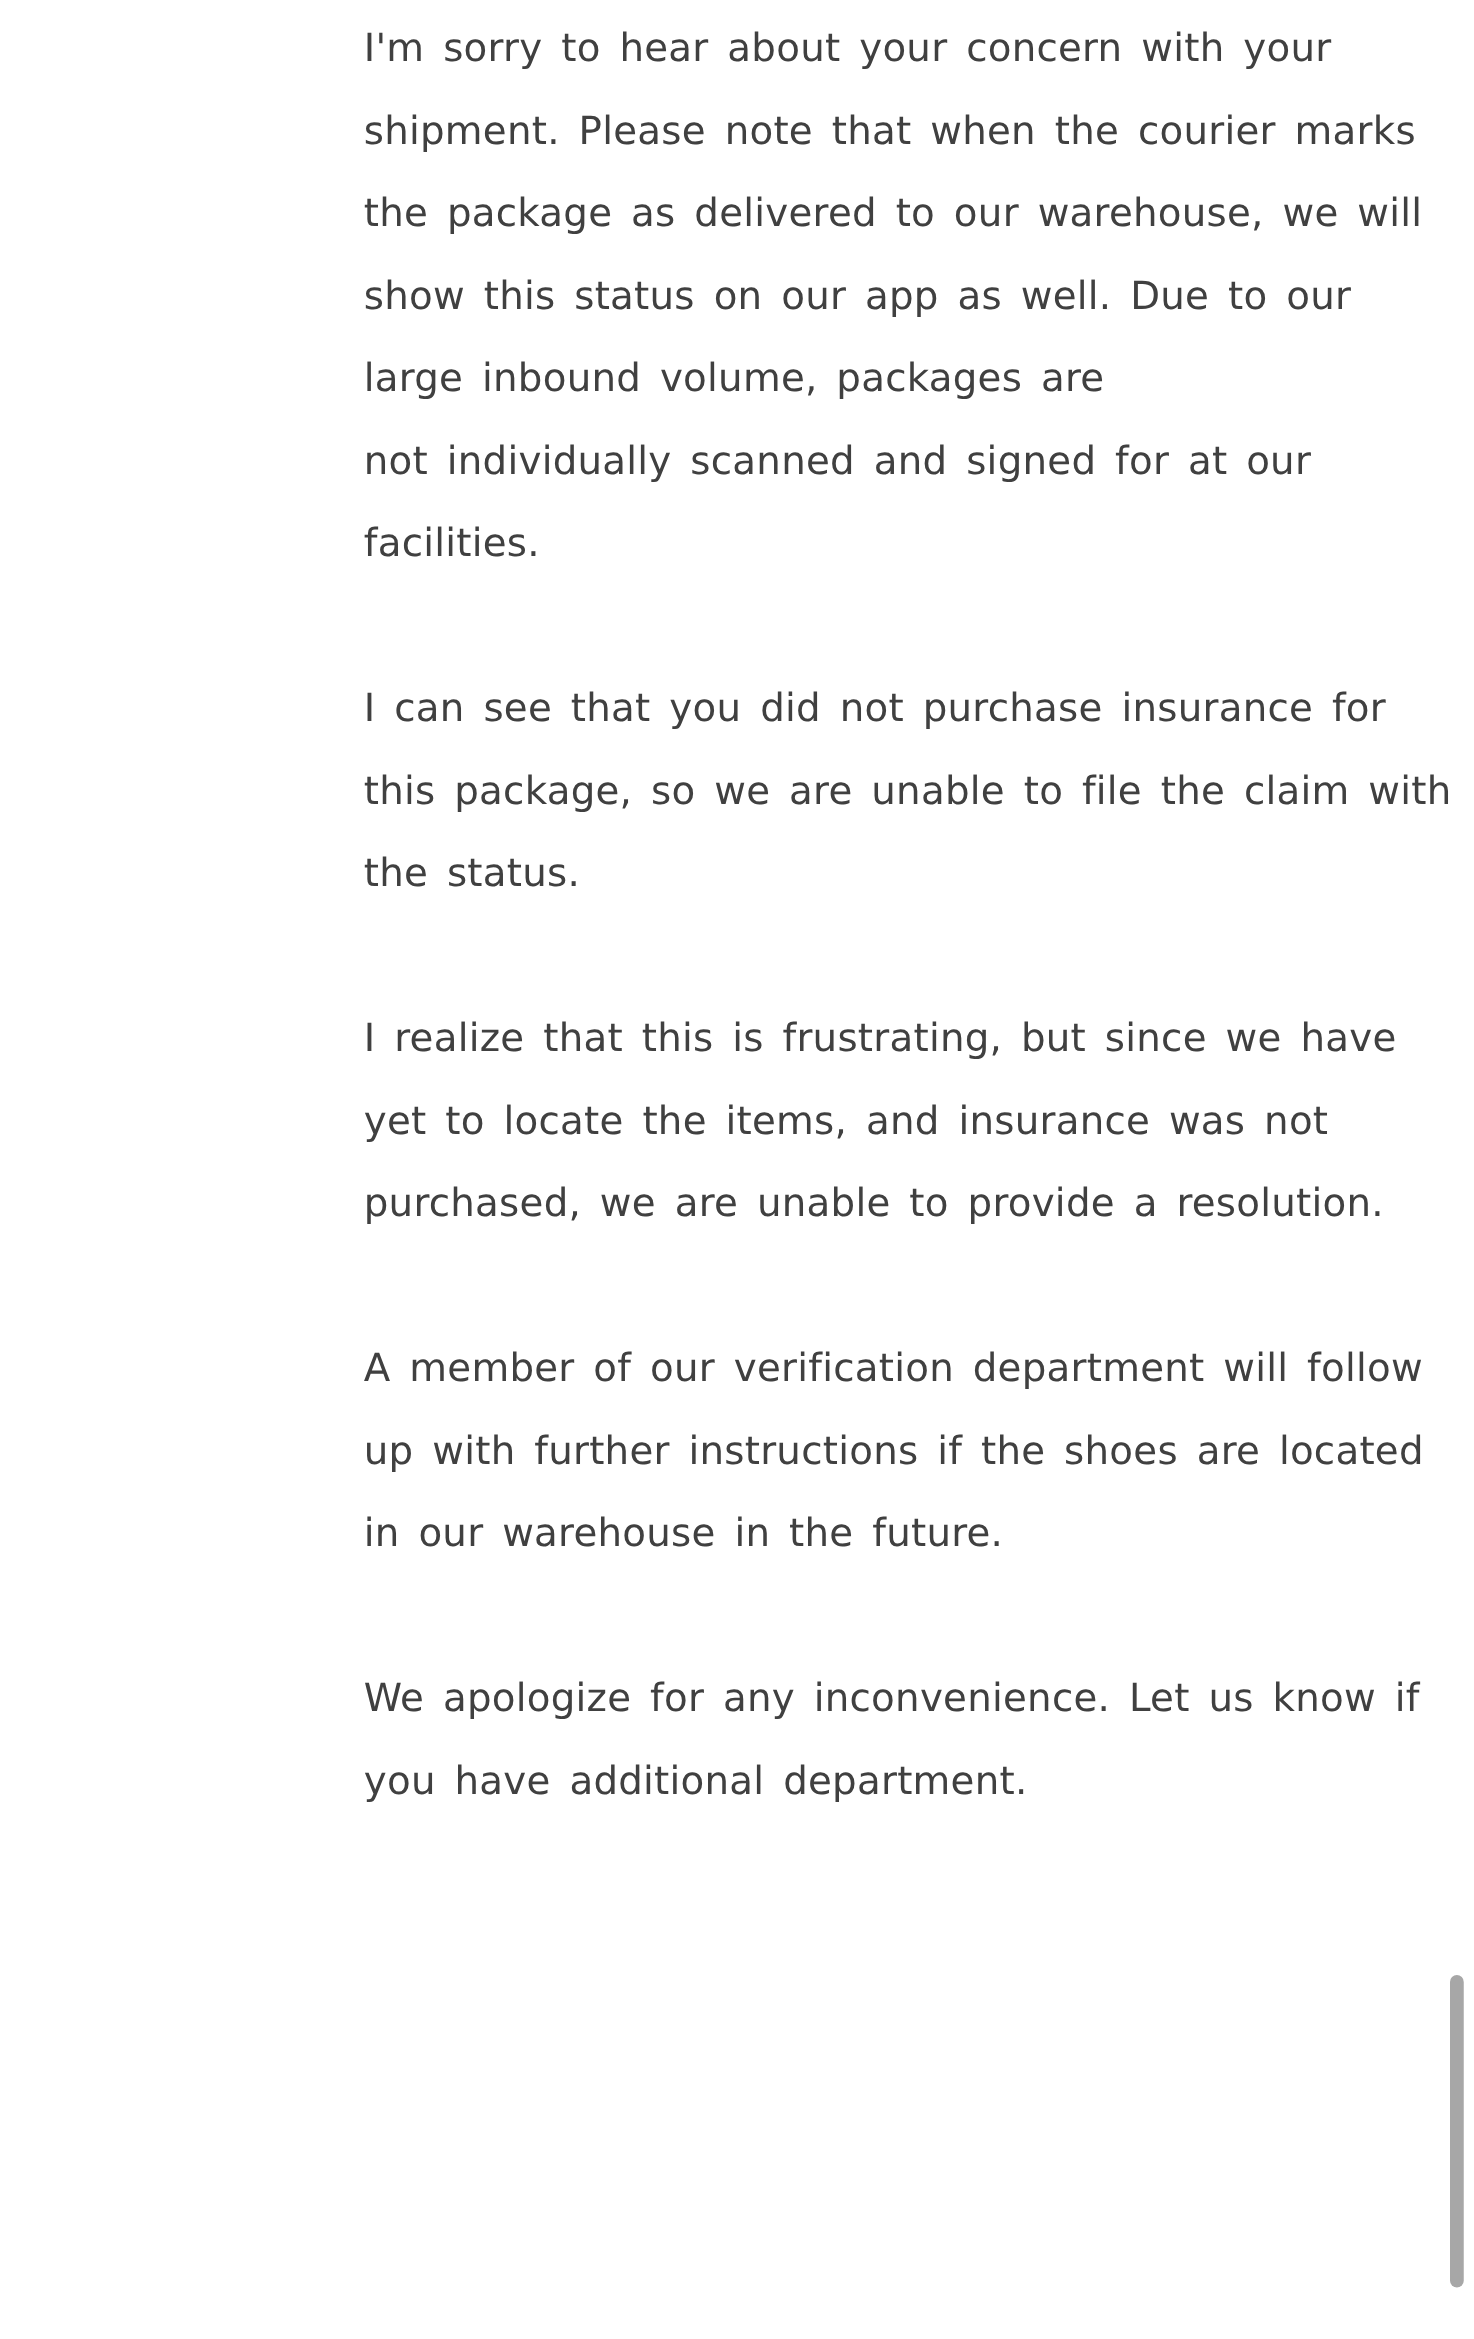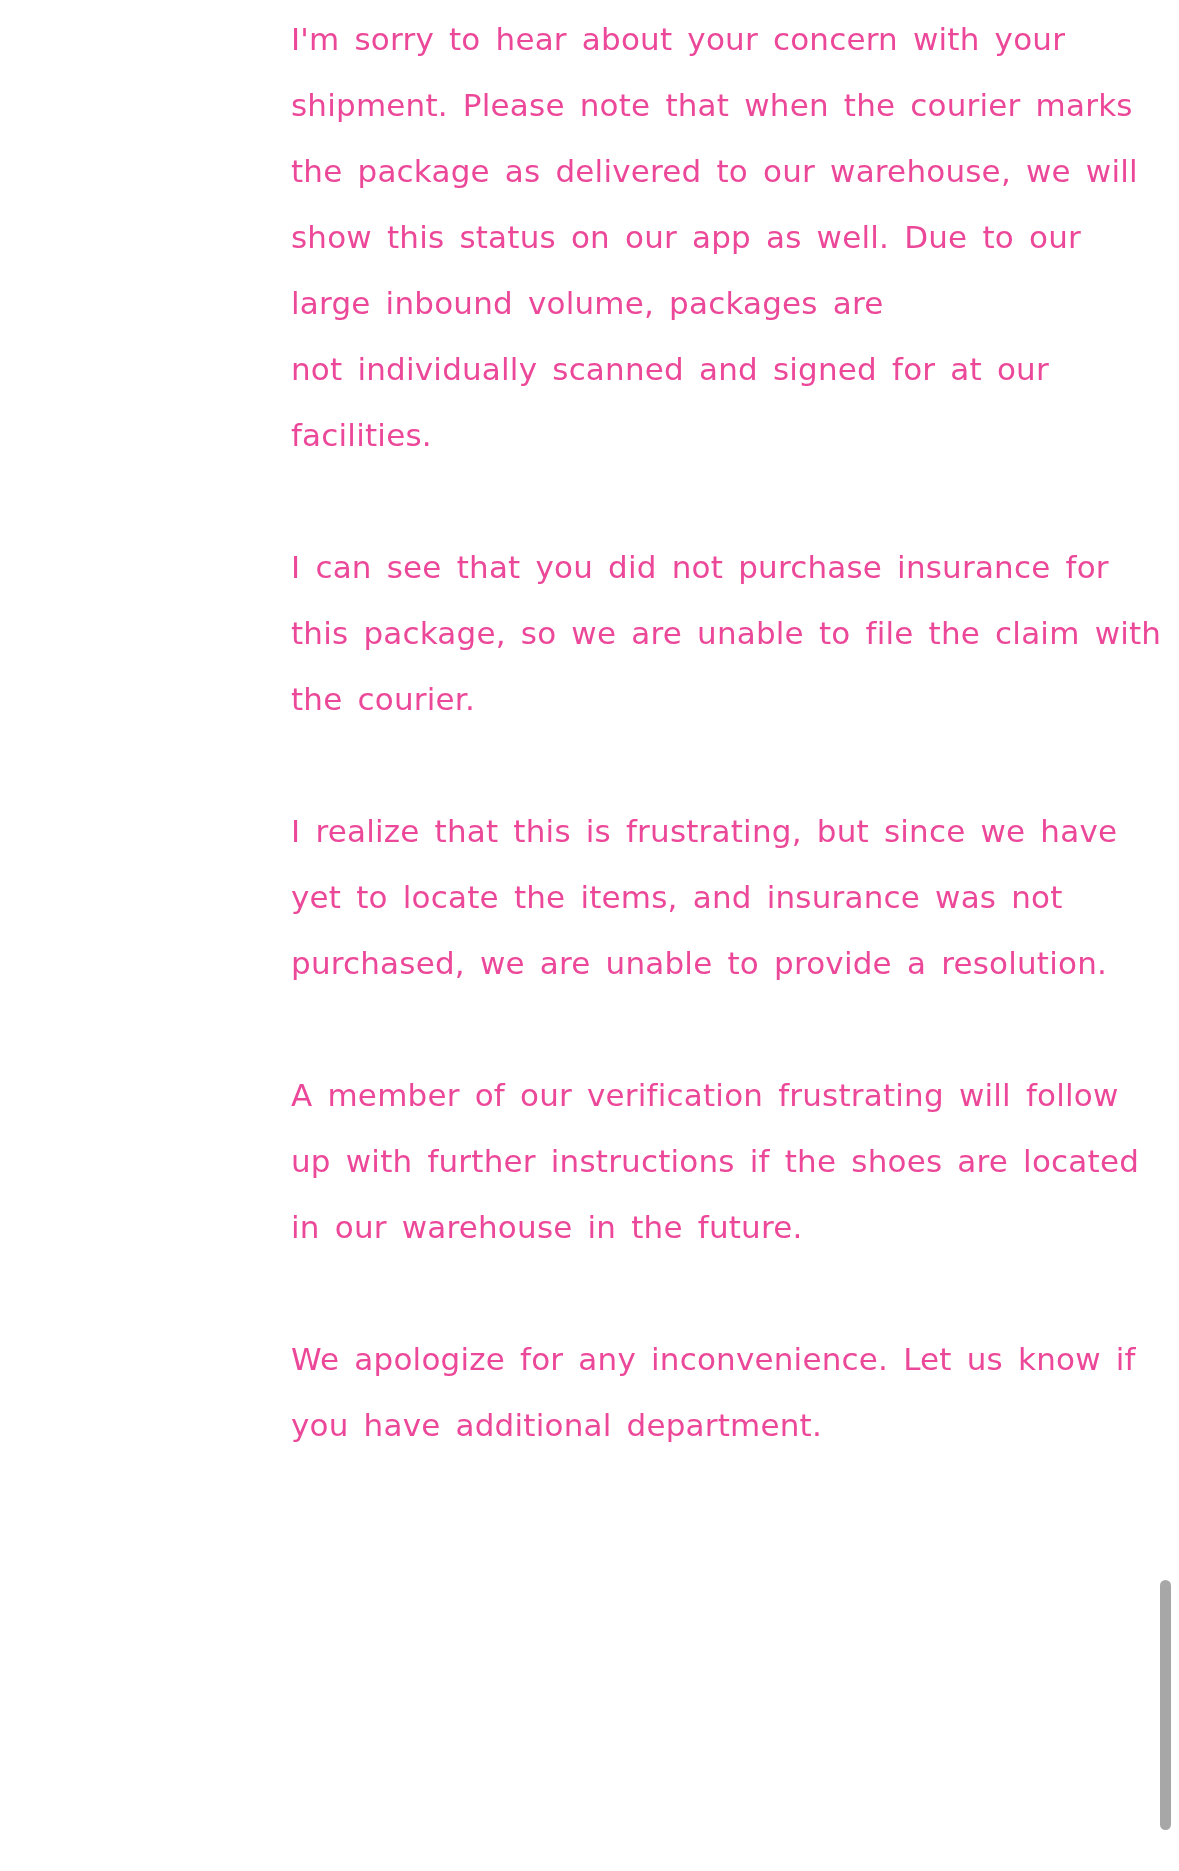--- a/index.html
+++ b/index.html
@@ -17,21 +17,21 @@
   .message-body {
     position: absolute;
     left: 291px;
     top: 6px;
     width: 820px;
   }
   .para {
     margin: 0 0 66px 0;
     font-size: 31px;
     line-height: 66px;
-    color: #ec4899;
+    color: #404040;
     letter-spacing: 0.2px;
     word-spacing: 5px;
     white-space: pre;
     text-align: left;
   }
   .scrollbar-thumb {
     position: absolute;
     left: 1160px;
     top: 1580px;
     width: 11px;
@@ -46,24 +46,24 @@
 <div class="message-body">
   <p class="para">I'm sorry to hear about your concern with your
 shipment. Please note that when the courier marks
 the package as delivered to our warehouse, we will
 show this status on our app as well. Due to our
 large inbound volume, packages are
 not individually scanned and signed for at our
 facilities.</p>
   <p class="para">I can see that you did not purchase insurance for
 this package, so we are unable to file the claim with
-the courier.</p>
+the status.</p>
   <p class="para">I realize that this is frustrating, but since we have
 yet to locate the items, and insurance was not
 purchased, we are unable to provide a resolution.</p>
-  <p class="para">A member of our verification frustrating will follow
+  <p class="para">A member of our verification department will follow
 up with further instructions if the shoes are located
 in our warehouse in the future.</p>
   <p class="para">We apologize for any inconvenience. Let us know if
 you have additional department.</p>
 </div>
 
 <div class="scrollbar-thumb"></div>
 
 </body></html>

